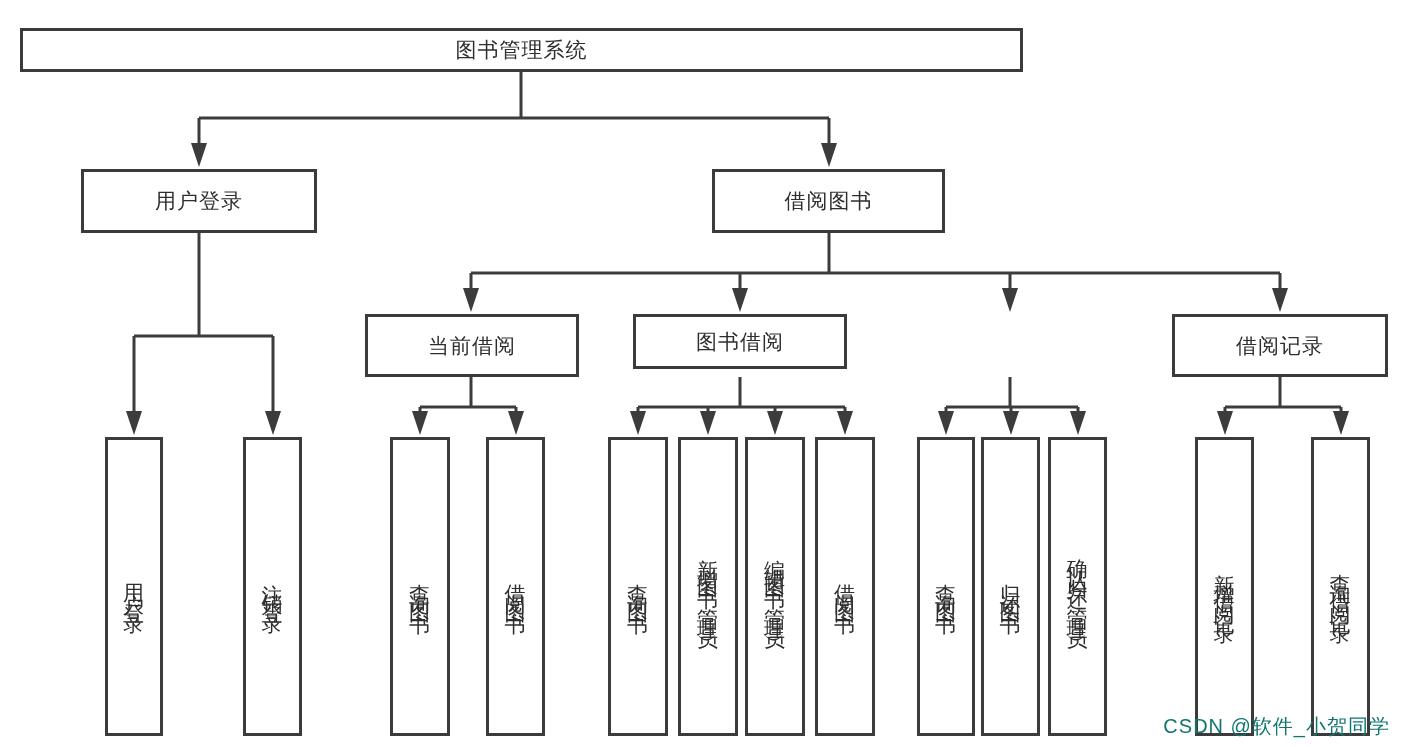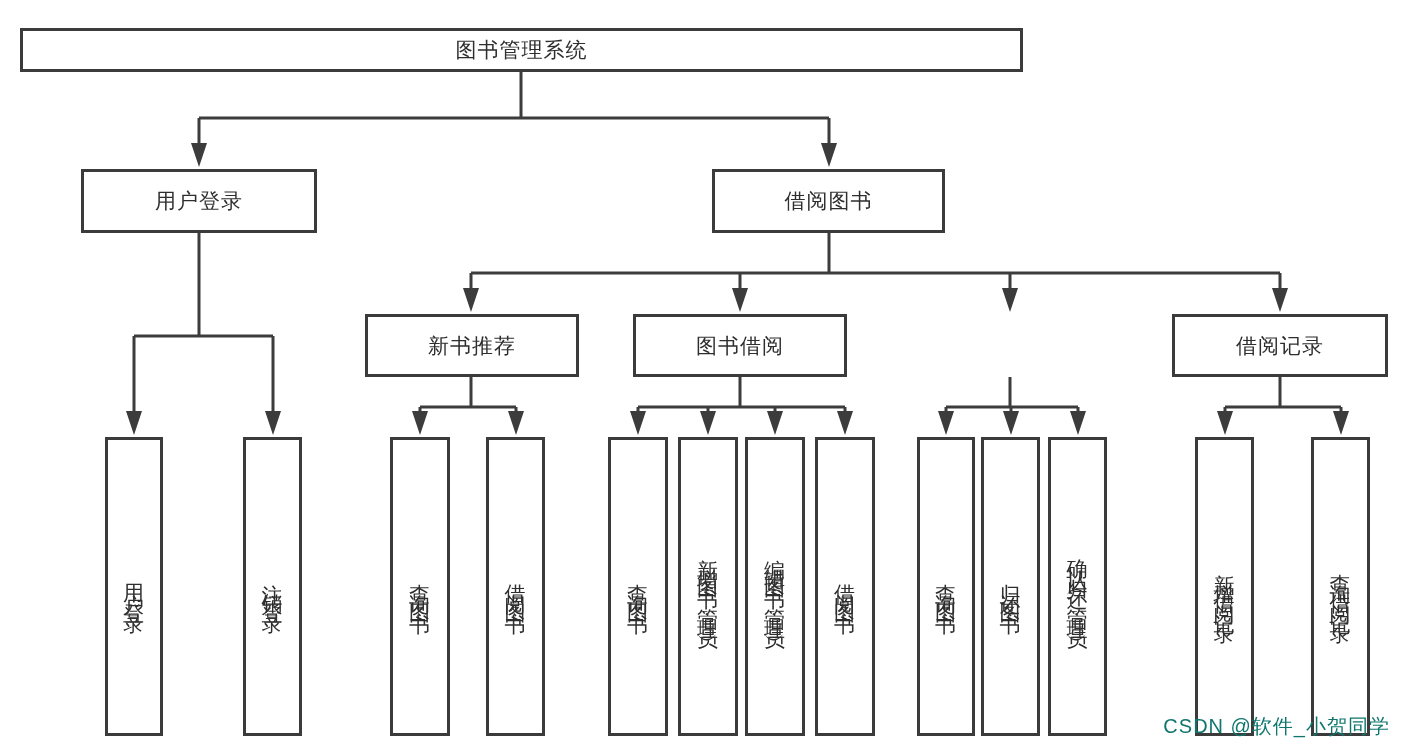--- a/index.html
+++ b/index.html
@@ -84,22 +84,22 @@
       <polygon points="1217,411 1233,411 1225,435"></polygon>
       <polygon points="1333,411 1349,411 1341,435"></polygon>
     </g>
   </svg>
 
   <div class="box" style="left:20px;top:14px;width:1003px;height:44px;margin-top:14px;">图书管理系统</div>
 
   <div class="box" style="left:81px;top:169px;width:236px;height:64px;">用户登录</div>
   <div class="box" style="left:712px;top:169px;width:233px;height:64px;">借阅图书</div>
 
-  <div class="box" style="left:365px;top:314px;width:214px;height:63px;">新书推荐</div>
-  <div class="box" style="left:633px;top:314px;width:214px;height:63px;">图书借阅</div>
+  <div class="box" style="left:365px;top:314px;width:214px;height:63px;">当前借阅</div>
+  <div class="box" style="left:633px;top:314px;width:214px;height:55px;">图书借阅</div>
   <div class="box" style="left:1172px;top:314px;width:216px;height:63px;">借阅记录</div>
 
   <div class="box vbox" style="left:105px;top:437px;width:58px;height:299px;">用户登录</div>
   <div class="box vbox" style="left:243px;top:437px;width:59px;height:299px;">注销登录</div>
 
   <div class="box vbox" style="left:390px;top:437px;width:60px;height:299px;">查询图书</div>
   <div class="box vbox" style="left:486px;top:437px;width:59px;height:299px;">借阅图书</div>
 
   <div class="box vbox" style="left:608px;top:437px;width:60px;height:299px;">查询图书</div>
   <div class="box vbox" style="left:678px;top:437px;width:60px;height:299px;">新增图书（管理员）</div>

